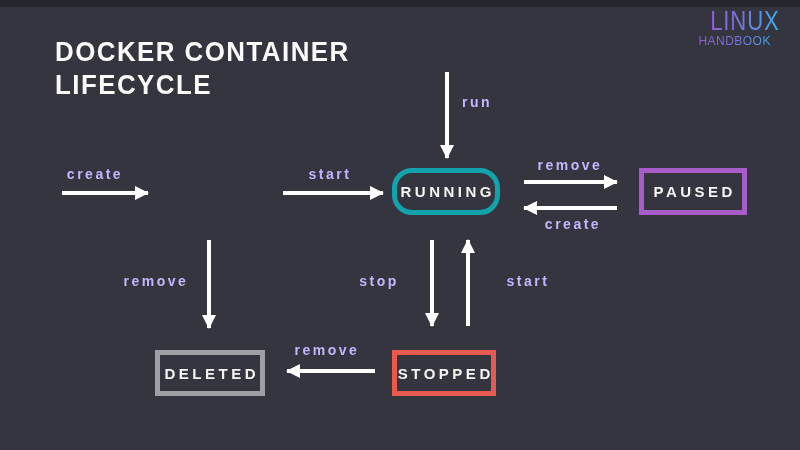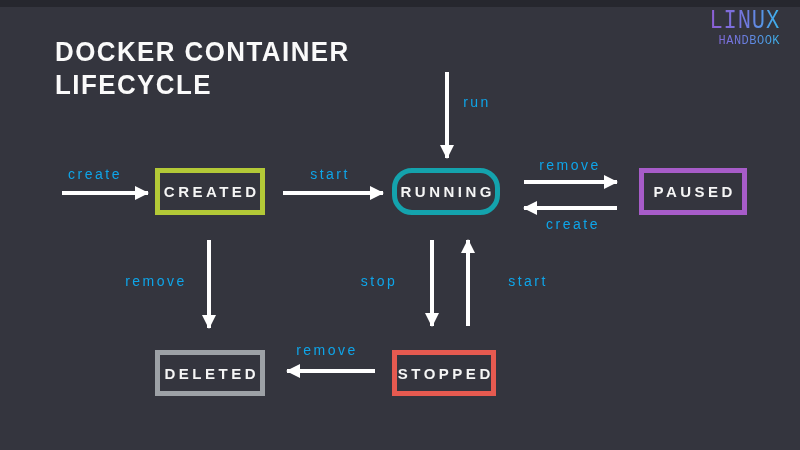--- a/index.html
+++ b/index.html
@@ -11,21 +11,21 @@
   .stage{position:relative;width:800px;height:450px;background:#34353e;}
   .top-edge{position:absolute;left:0;top:0;width:800px;height:7px;background:#26272e;}
 
   .title{
     position:absolute;left:55px;top:36px;
     color:#fafafa;font-weight:bold;font-size:27px;line-height:33px;
     letter-spacing:1.5px;transform:scaleX(.96);transform-origin:left top;
   }
 
   .logo{
-    position:absolute;right:20px;top:8px;text-align:right;font-family:Liberation Mono, monospace;
+    position:absolute;right:20px;top:8px;
   }
   .logo .l1{
     font-size:27px;line-height:27px;font-weight:400;letter-spacing:1px;
     transform:scaleX(.82);transform-origin:right top;
     background:linear-gradient(90deg,#8f5ed6 0%,#6e7be0 55%,#3bb4ec 100%);
     -webkit-background-clip:text;background-clip:text;color:transparent;
   }
   .logo .l2{
     font-size:12.5px;line-height:13px;font-weight:400;letter-spacing:.5px;
     transform:scaleX(.96);transform-origin:right top;
@@ -42,21 +42,21 @@
   .st-created{left:155px;top:168px;width:110px;height:47px;}
   .st-running{left:392px;top:168px;width:108px;height:47px;}
   .st-paused{left:639px;top:168px;width:108px;height:47px;}
   .st-stopped{left:392px;top:350px;width:104px;height:46px;}
   .st-deleted{left:155px;top:350px;width:110px;height:46px;}
 
   .arrows{position:absolute;left:0;top:0;width:800px;height:450px;}
 
   .alabel{
     position:absolute;transform:translate(-50%,-50%);
-    color:#0ea5e9;font-weight:normal;font-size:14px;letter-spacing:2.5px;
+    color:#c4b5fd;font-weight:bold;font-size:14px;letter-spacing:2.5px;
     white-space:nowrap;
   }
 </style>
 </head>
 <body>
 
 <div class="stage">
   <div class="top-edge"></div>
 
   <div class="title">
@@ -81,23 +81,20 @@
       <line x1="447" y1="72" x2="447" y2="158" marker-end="url(#ah)"></line>
       <line x1="524" y1="182" x2="617" y2="182" marker-end="url(#ah)"></line>
       <line x1="617" y1="208" x2="524" y2="208" marker-end="url(#ah)"></line>
       <line x1="209" y1="240" x2="209" y2="328" marker-end="url(#ah)"></line>
       <line x1="432" y1="240" x2="432" y2="326" marker-end="url(#ah)"></line>
       <line x1="468" y1="326" x2="468" y2="240" marker-end="url(#ah)"></line>
       <line x1="375" y1="371" x2="287" y2="371" marker-end="url(#ah)"></line>
     </g>
   </svg>
 
-  <div class="state st-created" style="border-color: rgb(179, 201, 55);">
-    <span>CREATED</span>
-  </div>
   <div class="state st-running" style="border-color: rgb(20, 163, 173); border-radius: 20px;">
     <span>RUNNING</span>
   </div>
   <div class="state st-paused" style="border-color: rgb(167, 92, 201);">
     <span>PAUSED</span>
   </div>
   <div class="state st-stopped" style="border-color: rgb(230, 90, 80);">
     <span>STOPPED</span>
   </div>
   <div class="state st-deleted" style="border-color: rgb(157, 161, 166);">

